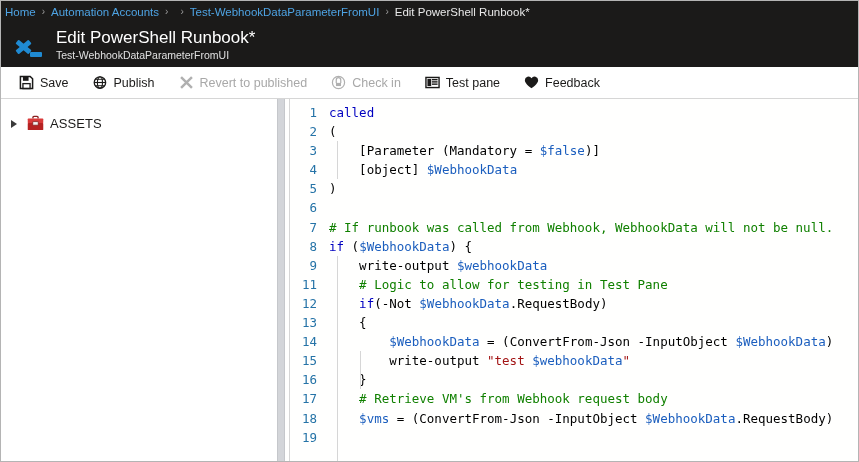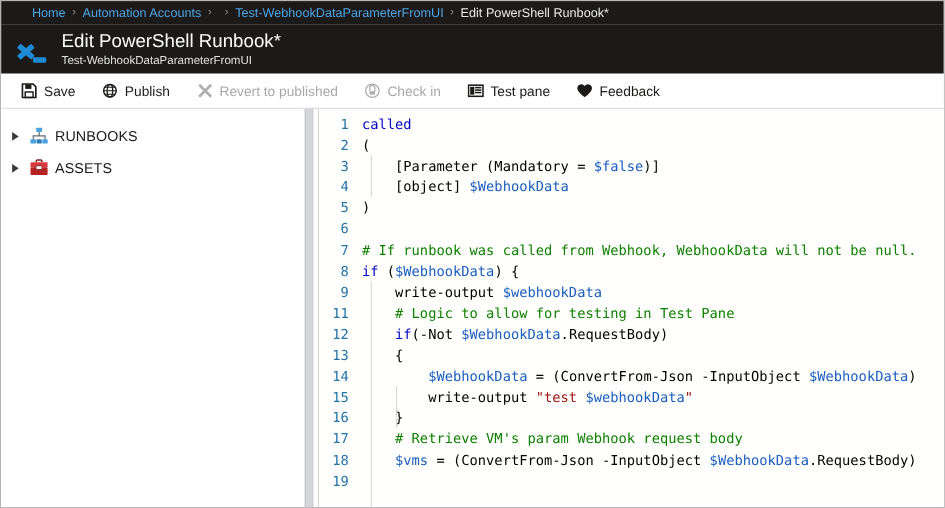--- a/index.html
+++ b/index.html
@@ -17,21 +17,21 @@
     border: 1px solid #b4b4b4;
     overflow: hidden;
   }
 
   
   .breadcrumb {
     height: 21px;
     background: #1b1a19;
     display: flex;
     align-items: center;
-    padding-left: 28px;
+    padding-left: 4px;
     font-size: 11.5px;
     color: #ffffff;
     white-space: nowrap;
     overflow: hidden;
   }
   .crumb { color: #4ea3e3; cursor: pointer; }
   .crumb.current { color: #e8e8e8; cursor: default; }
   .crumb-sep {
     color: #9a9a9a;
     margin: 0 6px;
@@ -264,33 +264,20 @@
       <div class="tb-item">
         <span class="tb-ico"><svg viewBox="0 0 16 16" width="15" height="15">
             <path d="M8 14.2S.9 9.6.9 5.6A3.9 3.9 0 0 1 8 3.4a3.9 3.9 0 0 1 7.1 2.2c0 4-7.1 8.6-7.1 8.6z" fill="#1b1a19"></path>
           </svg></span>
         <span>Feedback</span>
       </div>
     </div>
 
   <div class="body">
     <div class="sidebar" id="sidebar">
-        <div class="tree-item">
-          <span class="tw">
-            <span class="tw-arrow"></span>
-          </span>
-          <span class="tree-ico"><svg viewBox="0 0 16 16" width="17" height="17">
-              <rect x="5.6" y="1" width="5" height="3.6" rx=".5" fill="#4aa3dd"></rect>
-              <rect x="0.6" y="11" width="4.8" height="3.6" rx=".5" fill="#4aa3dd"></rect>
-              <rect x="5.9" y="11" width="4.4" height="3.6" rx=".5" fill="#2e7fb8"></rect>
-              <rect x="10.8" y="11" width="4.6" height="3.6" rx=".5" fill="#4aa3dd"></rect>
-              <path d="M8.1 4.8v3.1M3 11V8h10.1v3" fill="none" stroke="#5f6a72" stroke-width="1"></path>
-            </svg></span>
-          <span class="tree-label">RUNBOOKS</span>
-        </div>
         <div class="tree-item">
           <span class="tw">
             <span class="tw-arrow"></span>
           </span>
           <span class="tree-ico"><svg viewBox="0 0 16 16" width="17" height="17">
               <path d="M5.6 3.2V2.2a.9.9 0 0 1 .9-.9h3a.9.9 0 0 1 .9.9v1" fill="none" stroke="#8a2020" stroke-width="1.3"></path>
               <rect x="0.7" y="3.4" width="14.6" height="4.2" rx=".6" fill="#d93a3a"></rect>
               <rect x="0.7" y="7.6" width="14.6" height="6.6" rx=".6" fill="#b62222"></rect>
               <rect x="5.4" y="6.2" width="5.2" height="3.4" rx=".4" fill="#f2f2f2" stroke="#7d1717" stroke-width=".7"></rect>
             </svg></span>
@@ -308,21 +295,21 @@
         <div class="code-line"><span class="lineno">6</span><span class="codetext"><span class="tok-pln"></span></span></div>
         <div class="code-line"><span class="lineno">7</span><span class="codetext"><span class="tok-cmt"># If runbook was called from Webhook, WebhookData will not be null.</span></span></div>
         <div class="code-line"><span class="lineno">8</span><span class="codetext"><span class="tok-kw">if</span><span class="tok-pln"> (</span><span class="tok-var">$WebhookData</span><span class="tok-pln">) {</span></span></div>
         <div class="code-line"><span class="lineno">9</span><span class="codetext"><span class="tok-pln">    write-output </span><span class="tok-var">$webhookData</span></span></div>
         <div class="code-line"><span class="lineno">11</span><span class="codetext"><span class="tok-cmt">    # Logic to allow for testing in Test Pane</span></span></div>
         <div class="code-line"><span class="lineno">12</span><span class="codetext"><span class="tok-pln">    </span><span class="tok-kw">if</span><span class="tok-pln">(-Not </span><span class="tok-var">$WebhookData</span><span class="tok-pln">.RequestBody)</span></span></div>
         <div class="code-line"><span class="lineno">13</span><span class="codetext"><span class="tok-pln">    {</span></span></div>
         <div class="code-line"><span class="lineno">14</span><span class="codetext"><span class="tok-pln">        </span><span class="tok-var">$WebhookData</span><span class="tok-pln"> = (ConvertFrom-Json -InputObject </span><span class="tok-var">$WebhookData</span><span class="tok-pln">)</span></span></div>
         <div class="code-line"><span class="lineno">15</span><span class="codetext"><span class="tok-pln">        write-output </span><span class="tok-str">"test </span><span class="tok-var">$webhookData</span><span class="tok-str">"</span></span></div>
         <div class="code-line"><span class="lineno">16</span><span class="codetext"><span class="tok-pln">    }</span></span></div>
-        <div class="code-line"><span class="lineno">17</span><span class="codetext"><span class="tok-cmt">    # Retrieve VM's param Webhook request body</span></span></div>
+        <div class="code-line"><span class="lineno">17</span><span class="codetext"><span class="tok-cmt">    # Retrieve VM's from Webhook request body</span></span></div>
         <div class="code-line"><span class="lineno">18</span><span class="codetext"><span class="tok-pln">    </span><span class="tok-var">$vms</span><span class="tok-pln"> = (ConvertFrom-Json -InputObject </span><span class="tok-var">$WebhookData</span><span class="tok-pln">.RequestBody)</span></span></div>
         <div class="code-line"><span class="lineno">19</span><span class="codetext"><span class="tok-pln"></span></span></div>
         <div class="guide" style="left: 52px; top: 42.2px; height: 38.2px; bottom: auto;"></div>
         <div class="guide" style="left: 52px; top: 156.8px; height: 210.1px; bottom: auto;"></div>
         <div class="guide" style="left: 75px; top: 252.3px; height: 38.2px; bottom: auto;"></div>
       </div>
   </div>
 
 </div>
 

